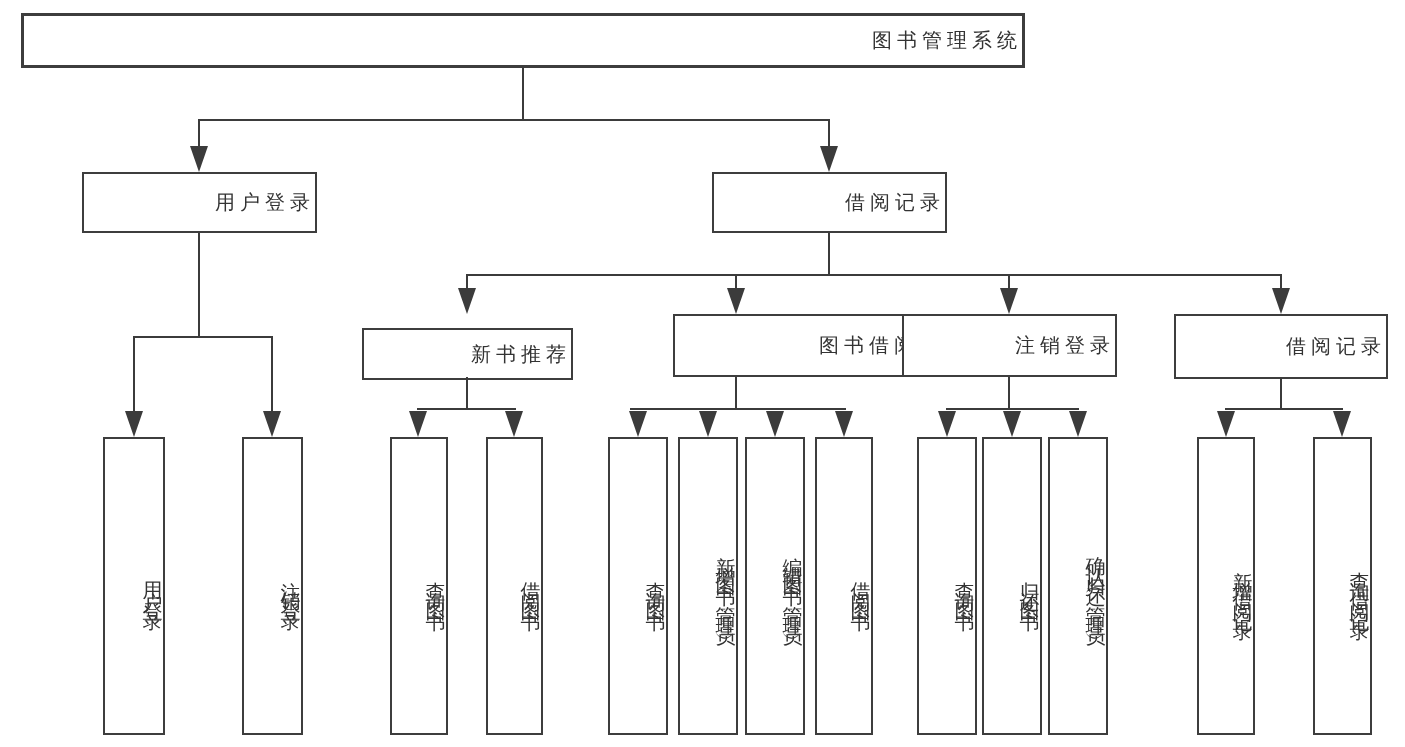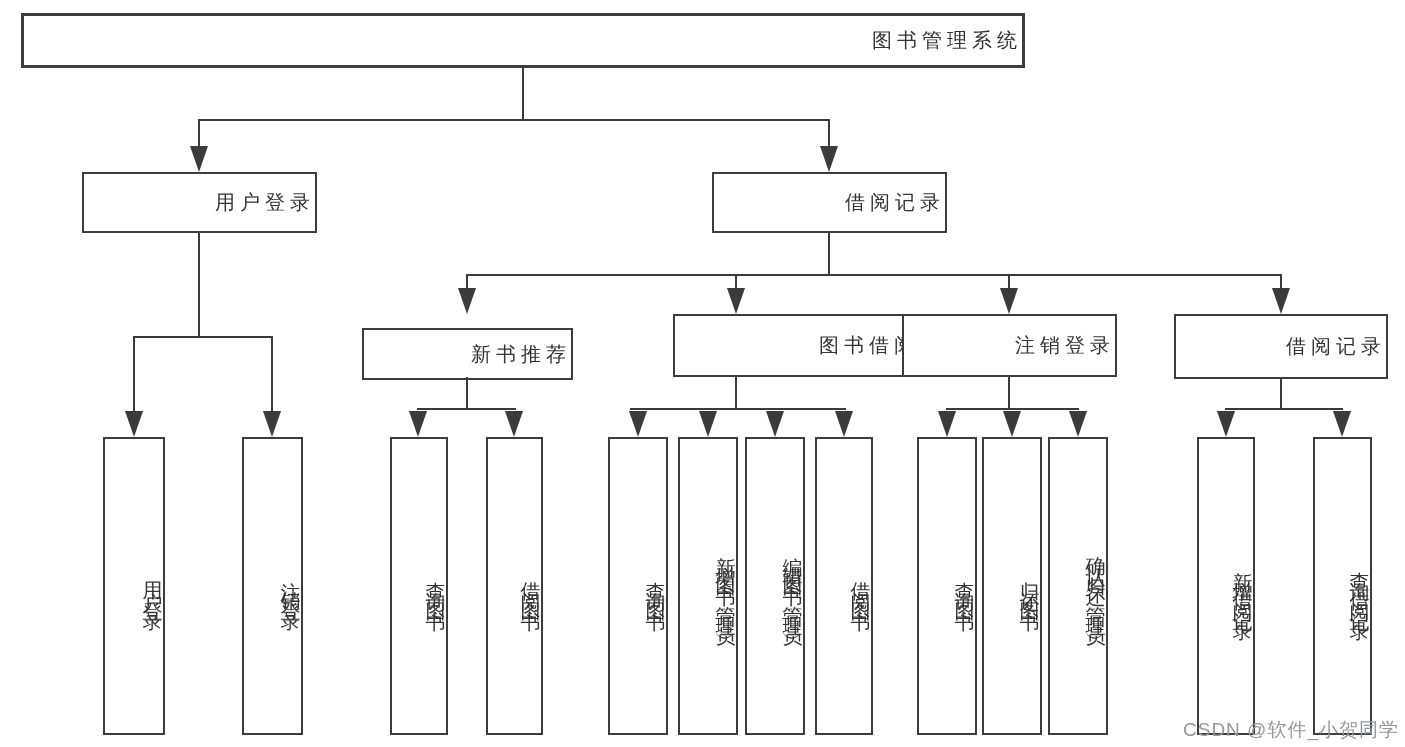--- a/index.html
+++ b/index.html
@@ -143,15 +143,14 @@
   <div class="hline" style="left:946px;top:408px;width:133px;"></div>
   <div class="arrow" style="left:938px;top:411px;"></div>
   <div class="arrow" style="left:1003px;top:411px;"></div>
   <div class="arrow" style="left:1069px;top:411px;"></div>
 
   <div class="vline" style="left:1280px;top:377px;height:33px;"></div>
   <div class="hline" style="left:1225px;top:408px;width:118px;"></div>
   <div class="arrow" style="left:1217px;top:411px;"></div>
   <div class="arrow" style="left:1333px;top:411px;"></div>
 
-  <div class="watermark">CSDN @软件_小贺同学</div>
 
 </div>
 
 </body></html>

